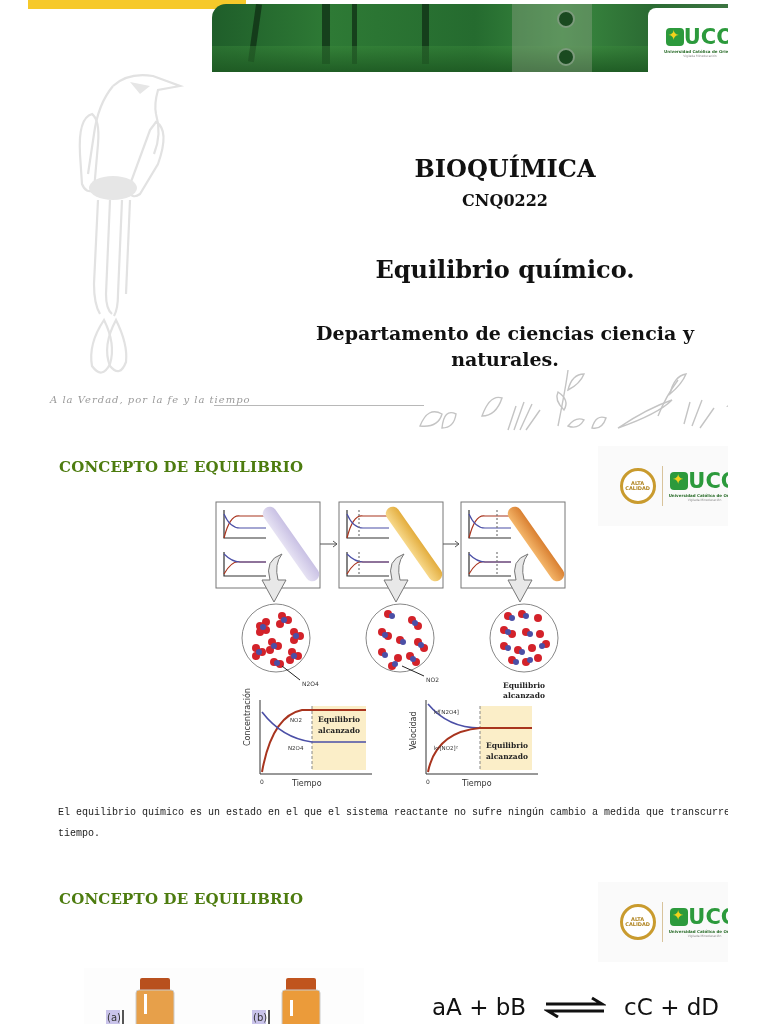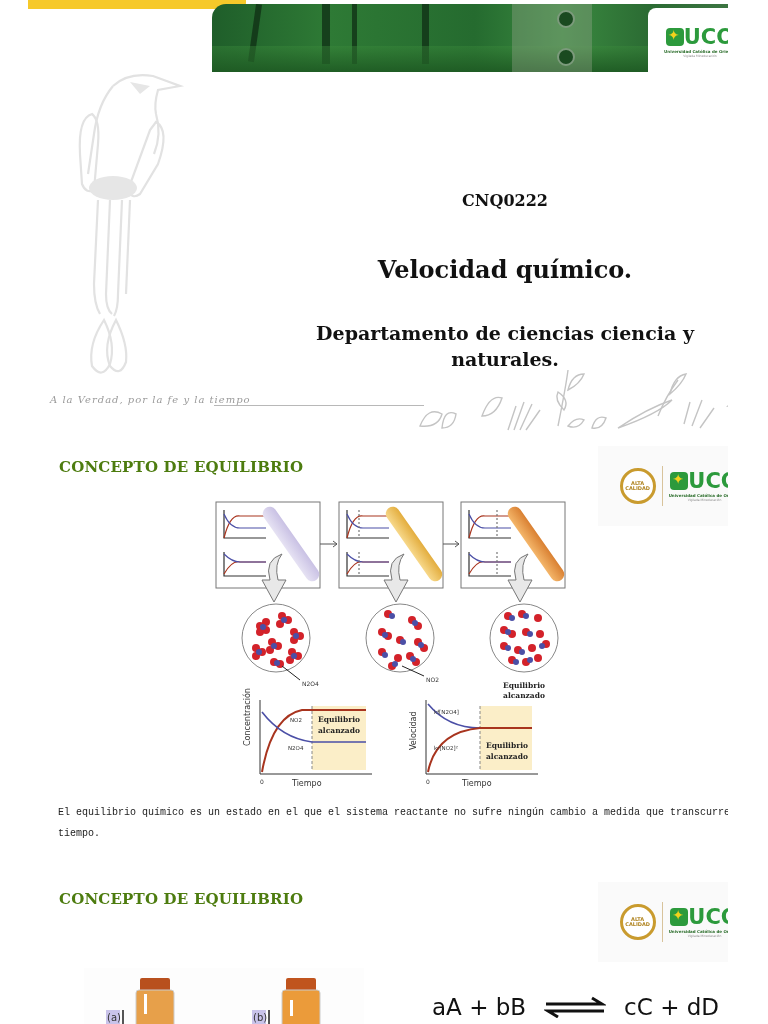--- a/index.html
+++ b/index.html
@@ -105,22 +105,23 @@
       <path d="M52 136 L48 230 Q48 245 54 250"></path>
       <path d="M64 136 L60 230 Q60 245 56 252"></path>
       <path d="M72 136 L68 230"></path>
       <path d="M46 256 Q30 280 34 302 Q44 316 52 300 Q58 280 46 256Z"></path>
       <path d="M58 256 Q44 282 52 302 Q62 314 68 298 Q70 280 58 256Z"></path>
     </g>
     <ellipse cx="55" cy="124" rx="24" ry="12" fill="#e6e6e6"></ellipse>
     <path d="M72 18 L82 30 L92 22 Z" fill="#e6e6e6"></path>
   </svg>
 
+  <div class="title-block t1">BIOQUÍMICA</div>
   <div class="title-block t2">CNQ0222</div>
-  <div class="title-block t3">Velocidad químico.</div>
+  <div class="title-block t3">Equilibrio químico.</div>
   <div class="title-block t4">Departamento de ciencias ciencia y naturales.</div>
 
   <div class="motto">A la Verdad, por la fe y la tiempo</div>
   <div class="motto-line"></div>
 
   <svg class="leaves" width="388" height="68" viewBox="0 0 388 68">
     <g fill="none" stroke="#c4c4c4" stroke-width="1.4">
       <path d="M12 60 Q20 40 34 48 Q30 62 12 60Z"></path>
       <path d="M34 62 Q36 42 48 48 Q46 62 34 62Z"></path>
       <path d="M74 50 Q82 28 94 32 Q88 50 74 50Z"></path>

